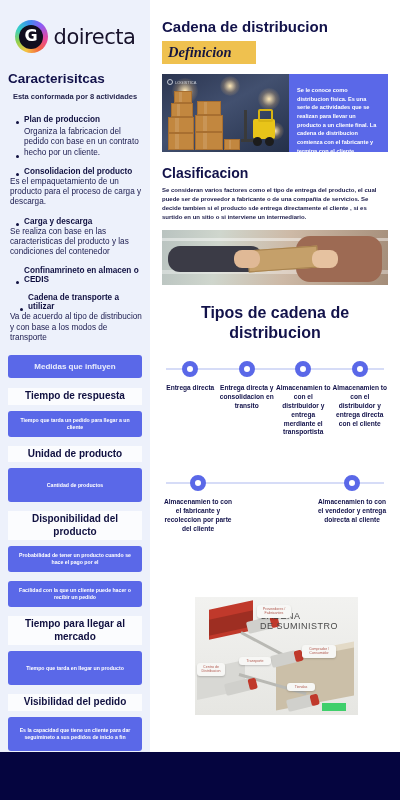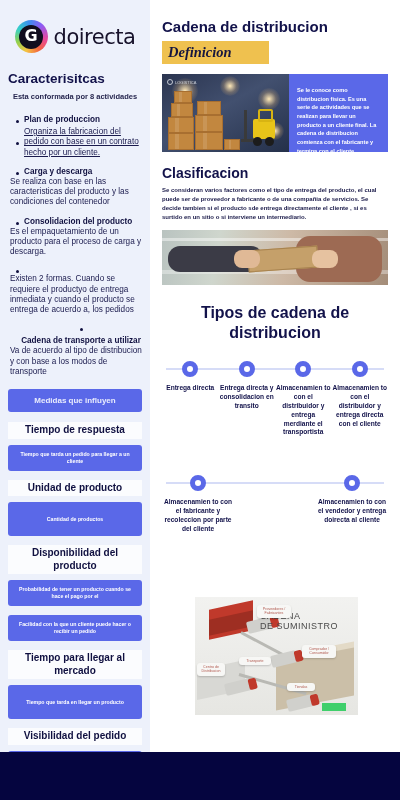--- a/index.html
+++ b/index.html
@@ -52,21 +52,21 @@
     color: #12124a; margin-top: 18px;
   }
   .side-sub {
     text-align: center; font-size: 7.5px; color: #26264f;
     margin-top: 6px; font-weight: bold;
   }
 
   .feat-list { margin-top: 14px; padding-left: 2px; }
   .feat-block { margin-bottom: 9px; }
   .feat-head {
-    display: flex; align-items: center; gap: 5px;
+    display: flex; align-items: flex-end; gap: 5px;
     font-size: 8.2px; font-weight: bold; color: #101040;
     padding-left: 6px;
   }
   .bullet {
     width: 3px; height: 3px; border-radius: 50%;
     background: #101040; flex: 0 0 auto; margin-top: 4px;
   }
   .feat-desc {
     font-size: 8.2px; color: #1a1a4d; line-height: 1.25;
     margin-top: 1px;
@@ -100,21 +100,21 @@
     padding: 18px 12px 0 12px;
   }
   .main-title {
     font-size: 15px; font-weight: bold; color: #12124a;
     margin-bottom: 6px;
   }
   .def-tag {
     display: inline-block; background: #efc14f;
     color: #16163f; font-family: "Liberation Serif", serif;
     font-weight: bold; font-style: italic; font-size: 14.5px;
-    padding: 3px 10px 3px 6px; width: 107px;
+    padding: 3px 10px 3px 6px; width: 94px;
   }
 
   .def-row { display: flex; gap: 0; margin-top: 10px; height: 78px; }
   .def-img {
     width: 127px; height: 78px; position: relative; overflow: hidden;
     background: linear-gradient(150deg, #2b3550 0%, #42506f 45%, #24304a 100%);
   }
   .def-img .spark {
     position: absolute; border-radius: 50%;
     background: radial-gradient(circle, #ffe9b8 0%, rgba(255,200,120,0.25) 45%, rgba(255,180,90,0) 75%);
@@ -251,49 +251,49 @@
 
     <div class="feat-list">
 
       <div class="feat-block">
         <div class="feat-head">
           <span class="bullet"></span>
           <span>Plan de produccion</span>
         </div>
         <div class="feat-head" style="margin-top:2px;">
           <span class="bullet"></span>
-          <span class="feat-desc" style="font-weight:normal;text-decoration:underline;">Organiza la fabricacion del pedido con base en un contrato hecho por un cliente.</span>
+          <span class="feat-desc" style="font-weight:normal;">Organiza la fabricacion del pedido con base en un contrato hecho por un cliente.</span>
         </div>
       </div>
 
       <div class="feat-block">
         <div class="feat-head">
           <span class="bullet"></span>
-          <span>Carga y descarga</span>
-        </div>
-        <div class="feat-desc">Se realiza con base en las caracteristicas del producto y las condiciones del contenedor</div>
+          <span>Consolidacion del producto</span>
+        </div>
+        <div class="feat-desc">Es el empaquetamiento de un producto para el proceso de carga y descarga.</div>
       </div>
 
       <div class="feat-block">
         <div class="feat-head">
           <span class="bullet"></span>
-          <span>Consolidacion del producto</span>
-        </div>
-        <div class="feat-desc">Es el empaquetamiento de un producto para el proceso de carga y descarga.</div>
+          <span>Carga y descarga</span>
+        </div>
+        <div class="feat-desc">Se realiza con base en las caracteristicas del producto y las condiciones del contenedor</div>
       </div>
 
       <div class="feat-block">
         <div class="feat-head">
           <span class="bullet"></span>
-        </div>
-        <div class="feat-desc">Existen 2 formas. Cuando se requiere el productyo de entrega inmediata y cuando el producto se entrega de acuerdo a, los pedidos</div>
+          <span>Confinamrineto en almacen o CEDIS</span>
+        </div>
       </div>
 
       <div class="feat-block">
-        <div class="feat-head" style="padding-left:10px;flex-direction:column;">
+        <div class="feat-head" style="padding-left:10px;">
           <span class="bullet"></span>
           <span>Cadena de transporte a utilizar</span>
         </div>
         <div class="feat-desc">Va de acuerdo al tipo de distribucion y con base a los modos de transporte</div>
       </div>
 
     </div>
 
     <div class="measures">
       <div class="m-banner">Medidas que influyen</div>

